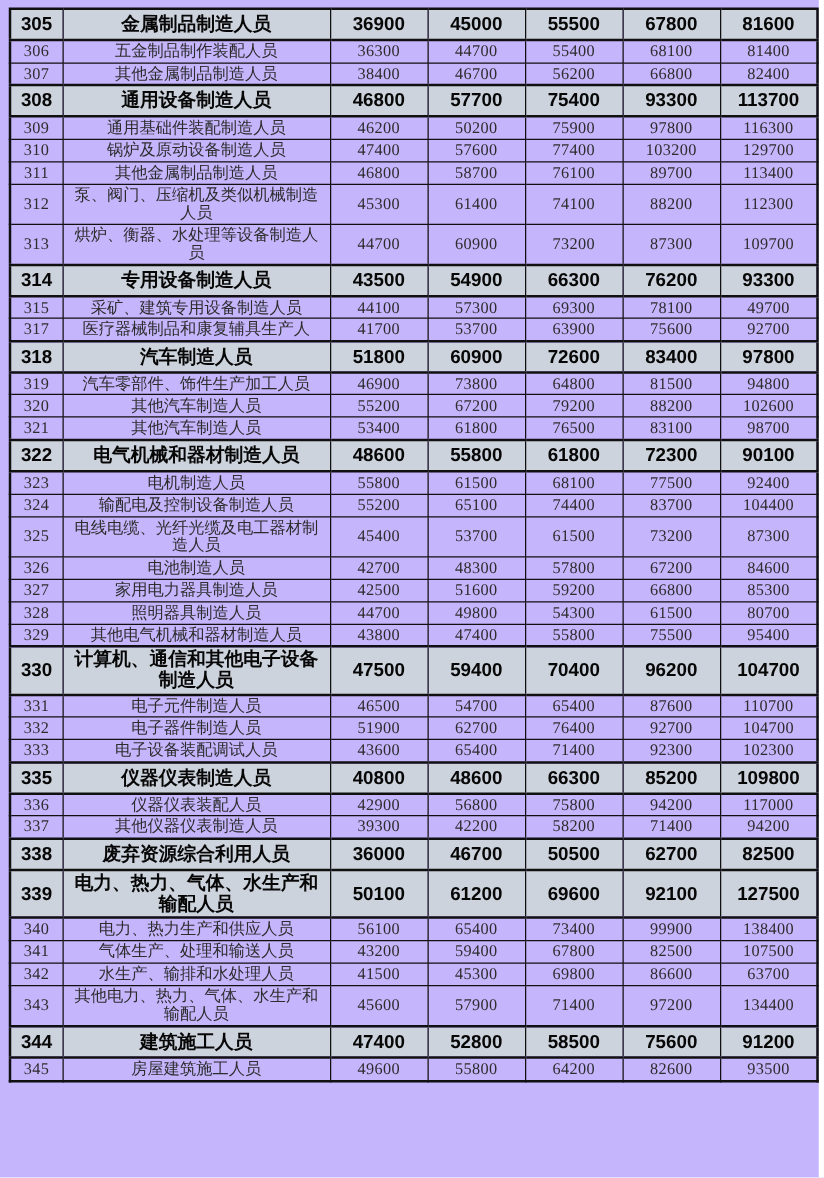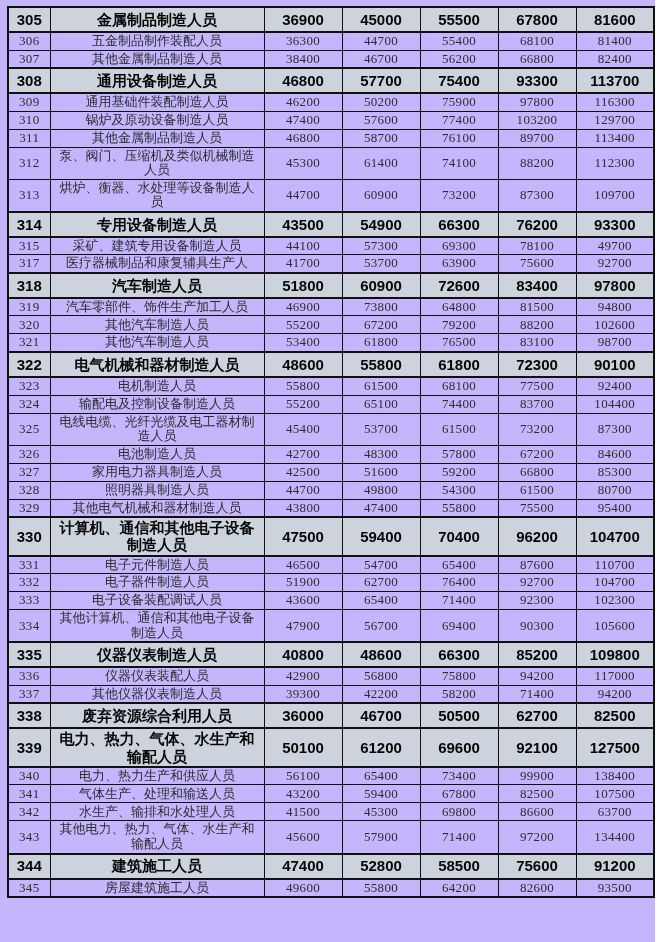--- a/index.html
+++ b/index.html
@@ -320,29 +320,20 @@
         </tr>
         <tr class="reg">
           <td class="code-cell">333</td>
           <td class="occupation-cell">电子设备装配调试人员</td>
           <td class="value-cell">43600</td>
           <td class="value-cell">65400</td>
           <td class="value-cell">71400</td>
           <td class="value-cell">92300</td>
           <td class="value-cell">102300</td>
         </tr>
-        <tr class="reg">
-          <td class="code-cell">334</td>
-          <td class="occupation-cell">其他计算机、通信和其他电子设备制造人员</td>
-          <td class="value-cell">47900</td>
-          <td class="value-cell">56700</td>
-          <td class="value-cell">69400</td>
-          <td class="value-cell">90300</td>
-          <td class="value-cell">105600</td>
-        </tr>
         <tr class="cat">
           <td class="code-cell">335</td>
           <td class="occupation-cell">仪器仪表制造人员</td>
           <td class="value-cell">40800</td>
           <td class="value-cell">48600</td>
           <td class="value-cell">66300</td>
           <td class="value-cell">85200</td>
           <td class="value-cell">109800</td>
         </tr>
         <tr class="reg">

